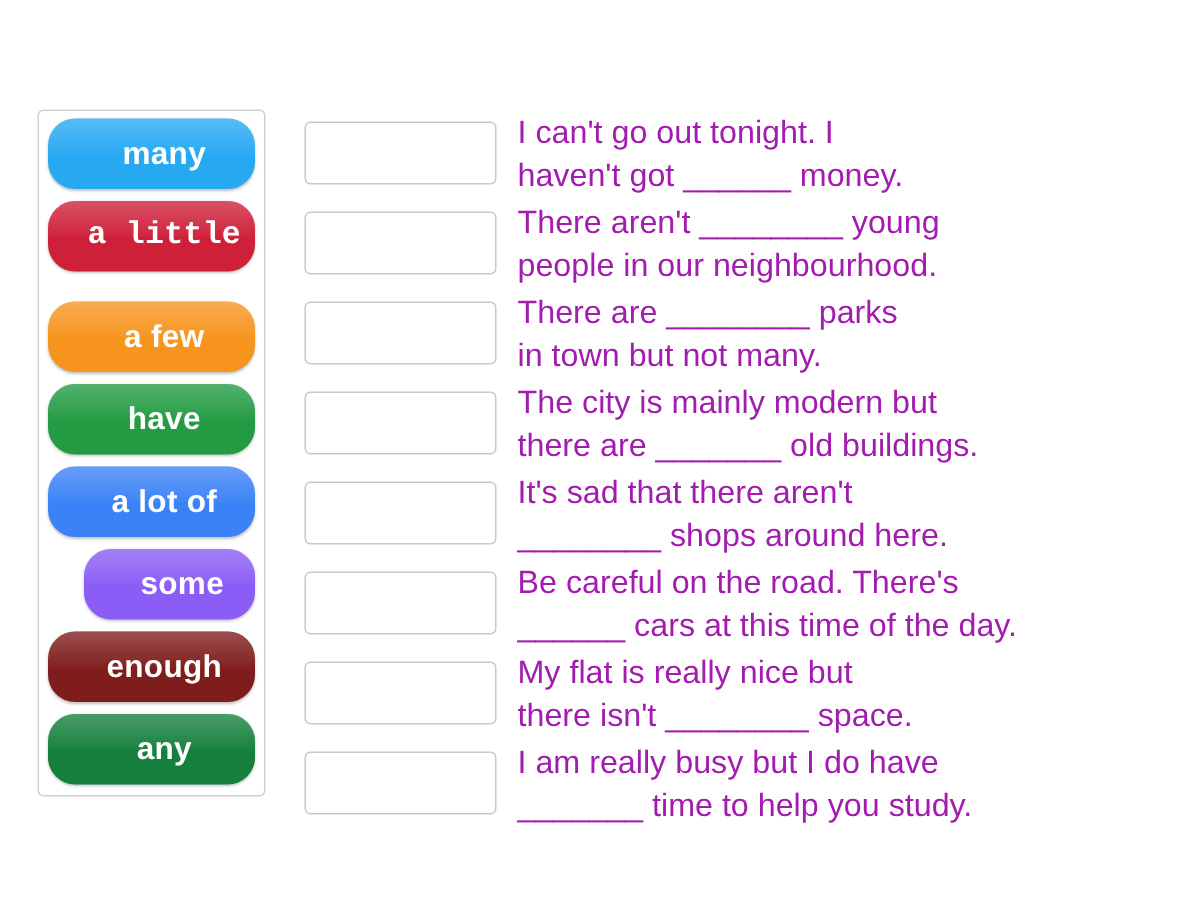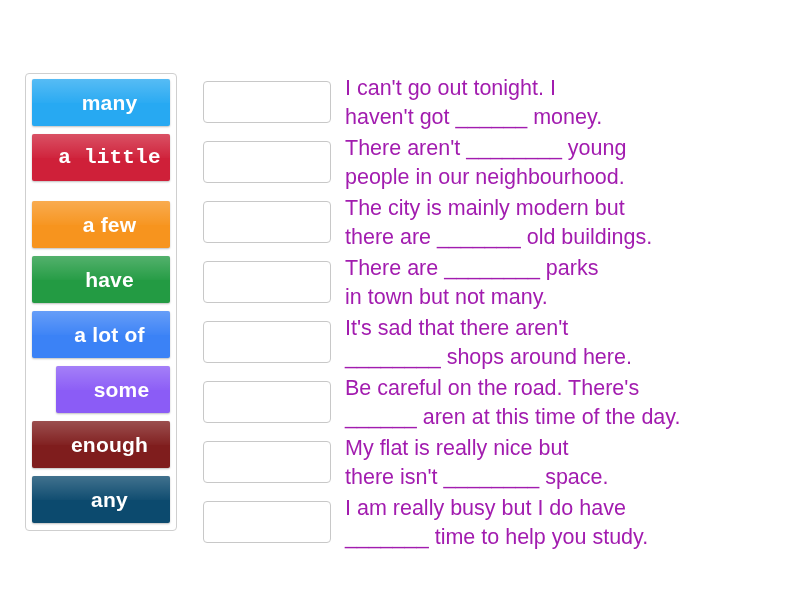--- a/index.html
+++ b/index.html
@@ -28,21 +28,21 @@
     border: 1px solid #cfcfcf;
     border-radius: 4px;
     background: #ffffff;
     padding: 5px 6px;
   }
 
   .word-tile {
     position: relative;
     height: 47px;
     margin-bottom: 8px;
-    border-radius: 2px;
+    border-radius: 18px;
     display: flex;
     align-items: center;
     justify-content: center;
     color: #ffffff;
     font-size: 21px;
     font-weight: bold;
     letter-spacing: 0.2px;
     box-shadow: 0 1px 2px rgba(0,0,0,0.25);
     cursor: move;
     user-select: none;
@@ -101,53 +101,53 @@
 <div id="app">
 
   <div class="word-bank">
       <div class="word-tile" style="background: rgb(39, 169, 242);">many</div>
       <div class="word-tile" style="background: rgb(207, 32, 57); font-family: Liberation Mono, monospace;">a little</div>
       <div class="word-tile" style="background: rgb(247, 148, 30); margin-top: 20px;">a few</div>
       <div class="word-tile" style="background: rgb(35, 155, 67);">have</div>
       <div class="word-tile" style="background: #3b82f6;">a lot of</div>
       <div class="word-tile" style="background: #8b5cf6; margin-left: 24px;">some</div>
       <div class="word-tile" style="background: #7f1d1d;">enough</div>
-      <div class="word-tile" style="background: #0c4a6e;">any</div>
+      <div class="word-tile" style="background: #15803d;">any</div>
     </div>
 
   <div class="questions">
       <div class="q-row">
         <div class="drop-zone"></div>
         <div class="q-text">I can't go out tonight. I
 haven't got ______ money.</div>
       </div>
       <div class="q-row">
         <div class="drop-zone"></div>
         <div class="q-text">There aren't ________ young
 people in our neighbourhood.</div>
       </div>
       <div class="q-row">
         <div class="drop-zone"></div>
-        <div class="q-text">The city is mainly modern but
-there are _______ old buildings.</div>
+        <div class="q-text">There are ________ parks
+in town but not many.</div>
       </div>
       <div class="q-row">
         <div class="drop-zone"></div>
-        <div class="q-text">There are ________ parks
-in town but not many.</div>
+        <div class="q-text">The city is mainly modern but
+there are _______ old buildings.</div>
       </div>
       <div class="q-row">
         <div class="drop-zone"></div>
         <div class="q-text">It's sad that there aren't
 ________ shops around here.</div>
       </div>
       <div class="q-row">
         <div class="drop-zone"></div>
         <div class="q-text">Be careful on the road. There's
-______ aren at this time of the day.</div>
+______ cars at this time of the day.</div>
       </div>
       <div class="q-row">
         <div class="drop-zone"></div>
         <div class="q-text">My flat is really nice but
 there isn't ________ space.</div>
       </div>
       <div class="q-row">
         <div class="drop-zone"></div>
         <div class="q-text">I am really busy but I do have
 _______ time to help you study.</div>

